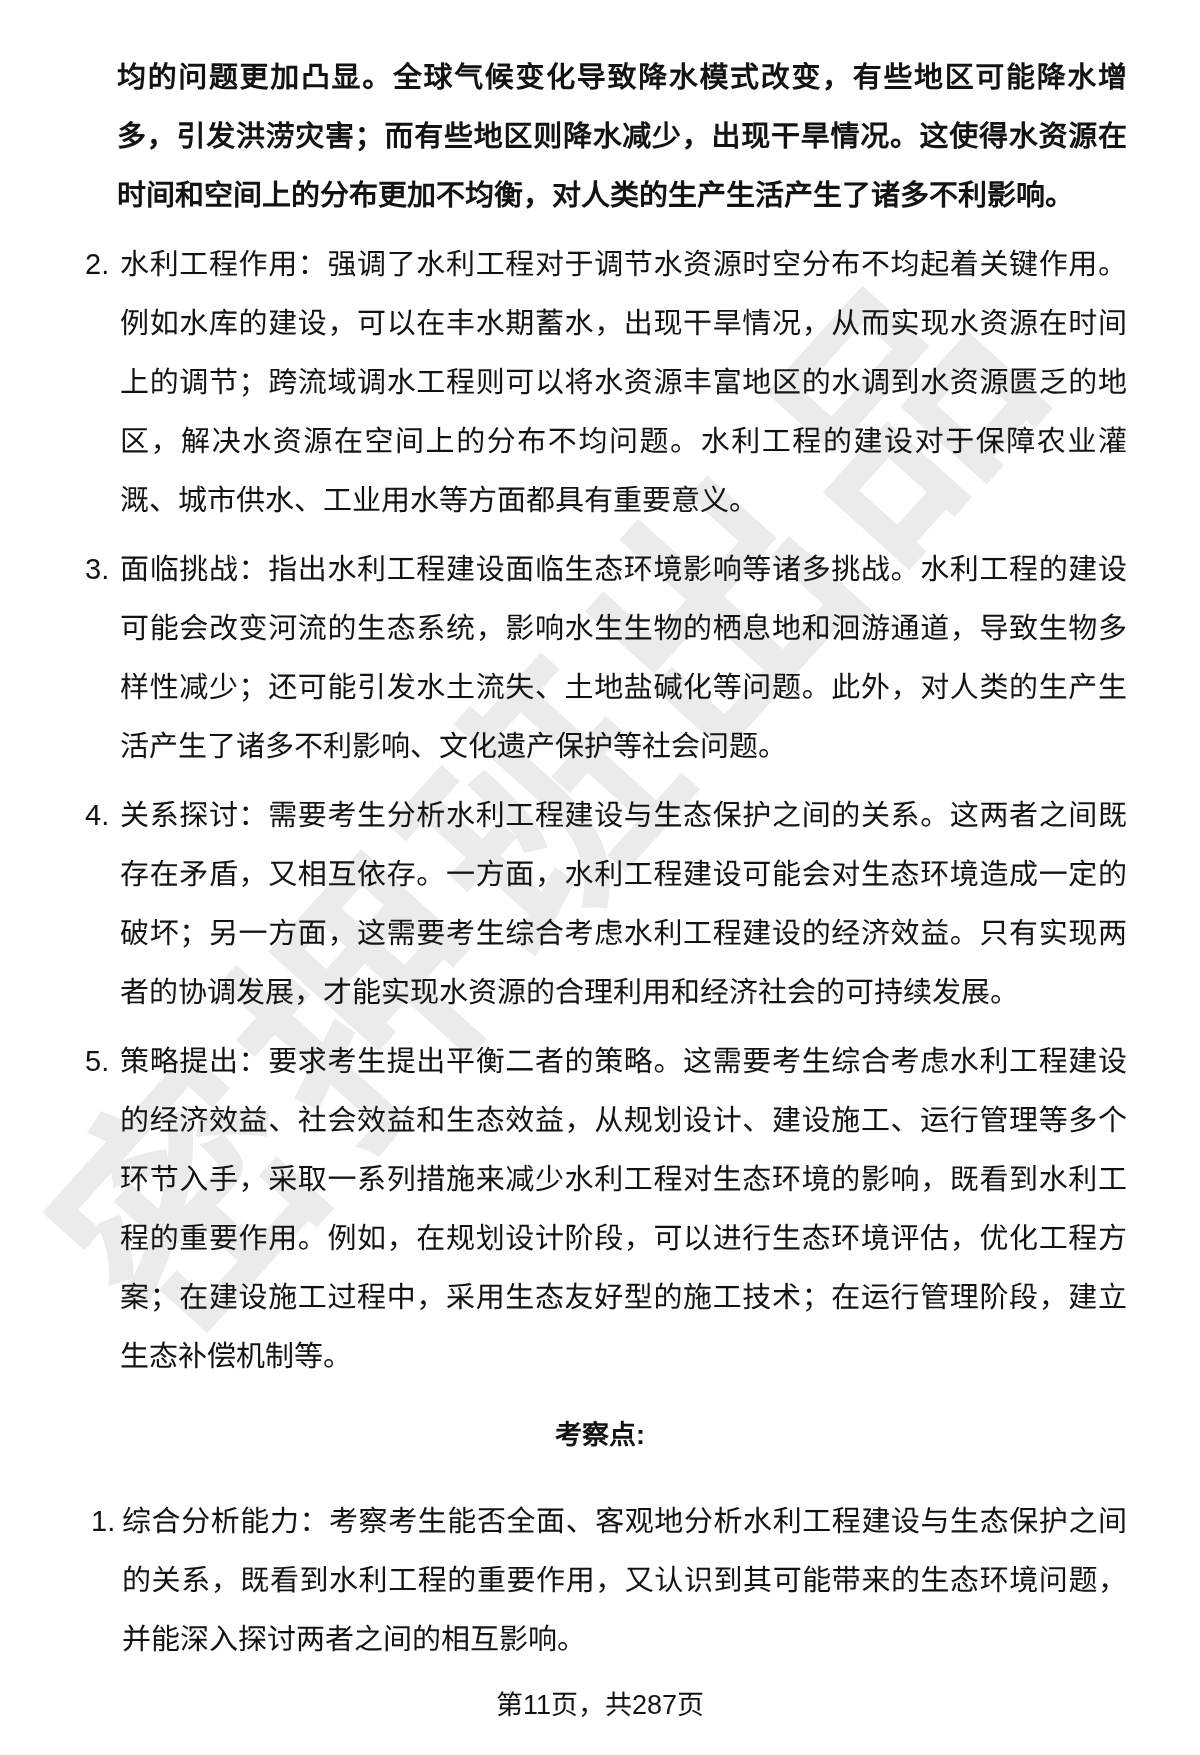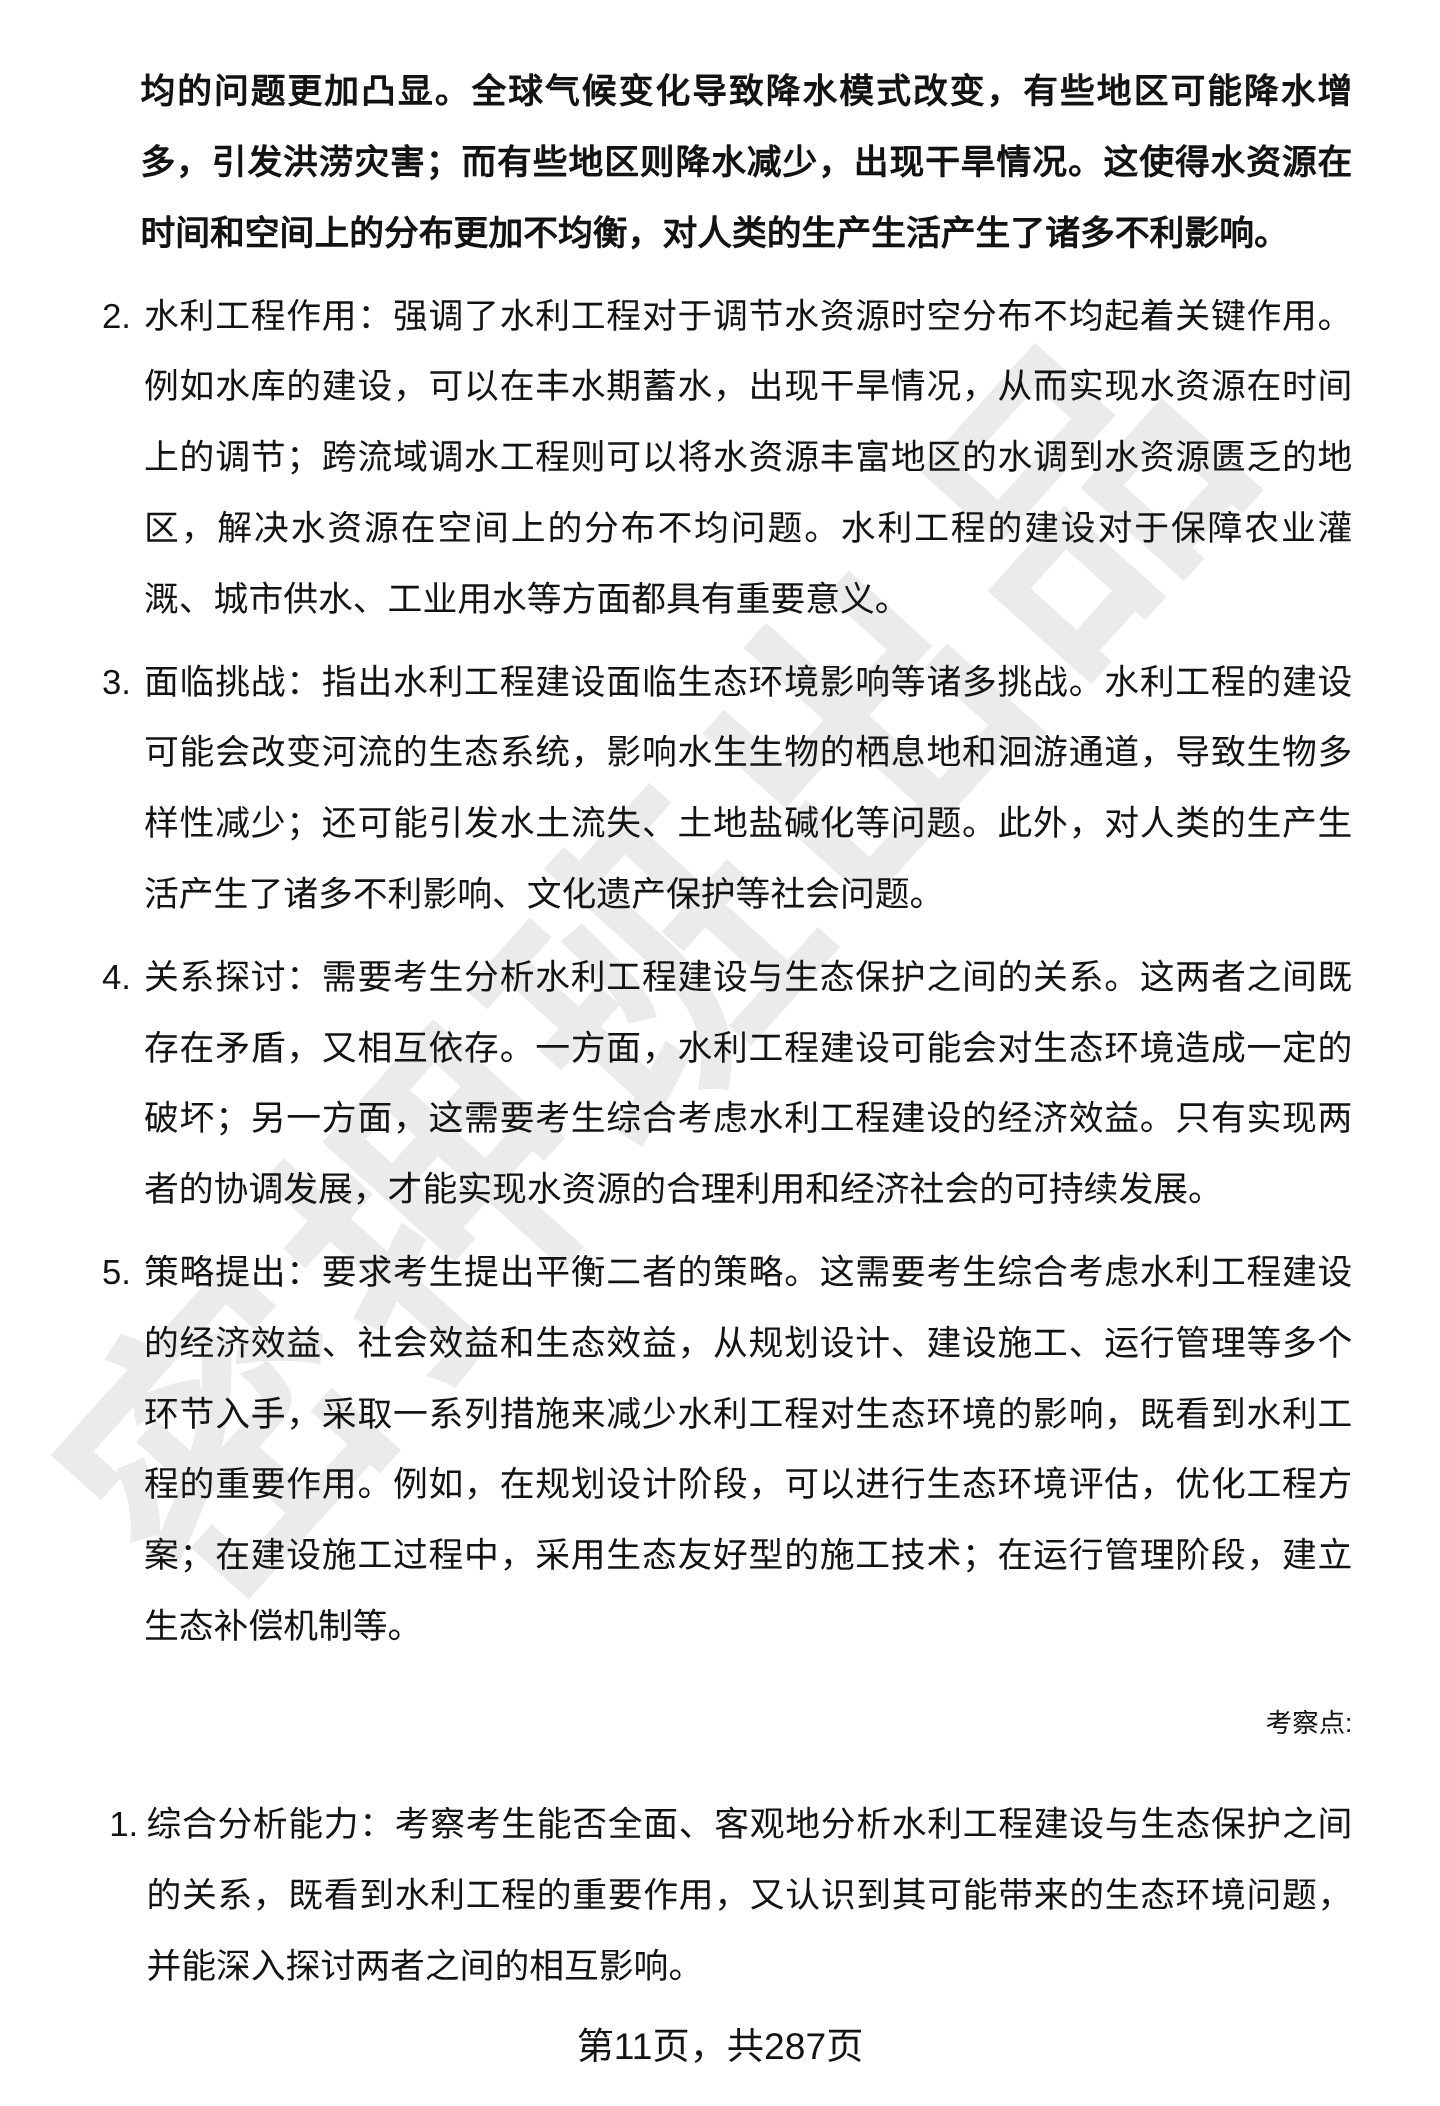--- a/index.html
+++ b/index.html
@@ -67,34 +67,34 @@
   }
   .li-text {
     flex: 1;
     text-align: justify;
   }
   .list-b li .li-num {
     flex-basis: 42px;
     padding-left: 11px;
   }
   h2.section-heading {
-    font-size: 22px;
-    font-weight: normal;
+    font-size: 27px;
+    font-weight: bold;
     margin: 20px 0 27px -7px;
     line-height: 59px;
-    text-align: right;
+    text-align: center;
   }
   .page-footer {
     position: absolute;
     left: 0;
     right: 0;
     top: 1676px;
     z-index: 1;
     text-align: center;
-    font-size: 31px;
+    font-size: 27px;
     line-height: 59px;
     color: #131313;
   }
 </style>
 </head>
 <body>
 
 <div class="page">
 
   <div class="watermark">密押班出品</div>

